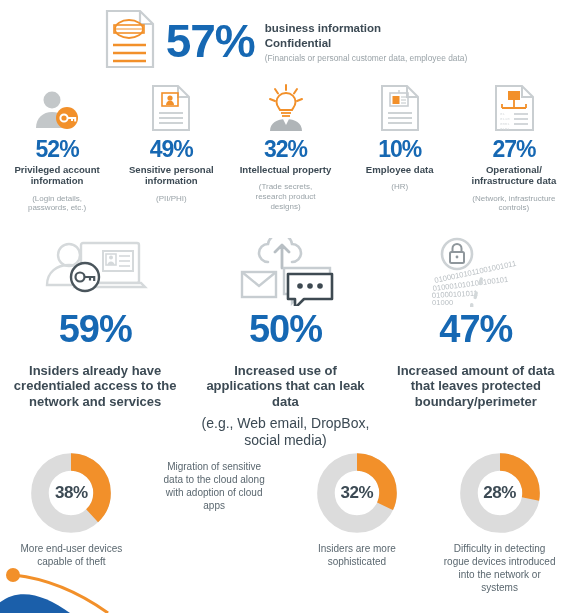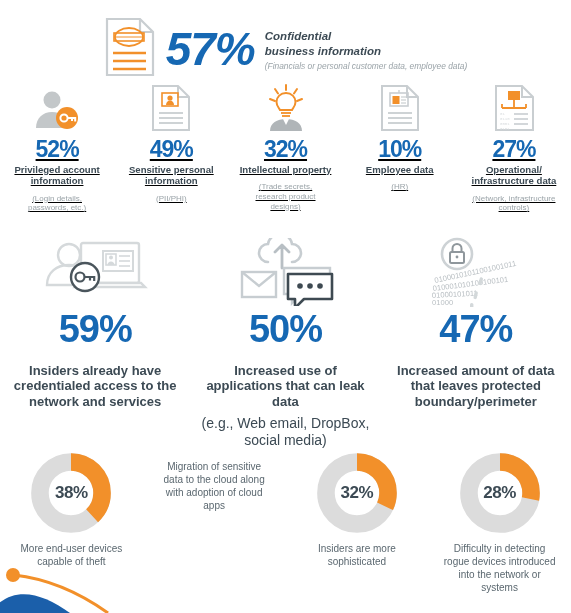--- a/index.html
+++ b/index.html
@@ -11,30 +11,30 @@
     position:relative;
   }
   .page{position:relative;width:571px;height:613px;overflow:hidden;}
 
   
   .pct-blue{color:#1668b3;font-weight:bold;letter-spacing:-1px;line-height:1;}
   .label-main{color:#3c4a54;font-weight:bold;line-height:1.18;}
   .label-sub{color:#9aa3a8;line-height:1.2;}
 
   
-  .row1{position:absolute;left:0;top:16px;width:571px;height:72px;font-style:italic;}
+  .row1{position:absolute;left:0;top:8px;width:571px;height:72px;}
   .row1-inner{display:flex;align-items:center;justify-content:center;gap:10px;}
   .hero-pct{font-size:46px;}
   .hero-text{padding-top:2px;}
   .hero-text .l1{font-size:11.5px;color:#3c4a54;font-weight:bold;line-height:1.22;}
   .hero-text .l2{font-size:8.4px;color:#9aa3a8;margin-top:3px;}
 
   
   .row2{position:absolute;left:0;top:84px;width:571px;height:146px;
-        display:flex;align-items:flex-start;text-decoration:underline;}
+        display:flex;align-items:flex-start;}
   .r2cell{flex:1;display:flex;flex-direction:column;align-items:center;text-align:center;}
   .r2icon{height:48px;display:flex;align-items:flex-end;justify-content:center;}
   .r2pct{font-size:23px;margin-top:6px;}
   .r2lab{font-size:9.6px;margin-top:3px;max-width:96px;}
   .r2sub{font-size:8px;margin-top:7px;max-width:86px;}
 
   
   .row3{position:absolute;left:0;top:236px;width:571px;height:212px;
         display:flex;align-items:flex-start;}
   .r3cell{flex:1;display:flex;flex-direction:column;align-items:center;text-align:center;}
@@ -71,22 +71,22 @@
           <ellipse cx="25" cy="21" rx="14" ry="9" fill="none" stroke="#f2902a" stroke-width="1.8"></ellipse>
           <rect x="10" y="17" width="30" height="8" fill="none" stroke="#f2902a" stroke-width="1.6"></rect>
           <line x1="11" y1="21" x2="39" y2="21" stroke="#f2902a" stroke-width="1"></line>
           <line x1="9" y1="37" x2="42" y2="37" stroke="#f2902a" stroke-width="2.4"></line>
           <line x1="9" y1="45" x2="42" y2="45" stroke="#f2902a" stroke-width="2.4"></line>
           <line x1="9" y1="53" x2="42" y2="53" stroke="#f2902a" stroke-width="2.4"></line>
         </svg>
       </span>
       <span class="pct-blue hero-pct">57%</span>
       <span class="hero-text">
+        <div class="l1">business information</div>
         <div class="l1">Confidential</div>
-        <div class="l1">business information</div>
         <div class="l2">(Financials or personal customer data, employee data)</div>
       </span>
     </div>
   </div>
 
   <div class="row2">
 
     <div class="r2cell">
       <div class="r2icon">
         <svg width="50" height="44" viewBox="0 0 50 44">

